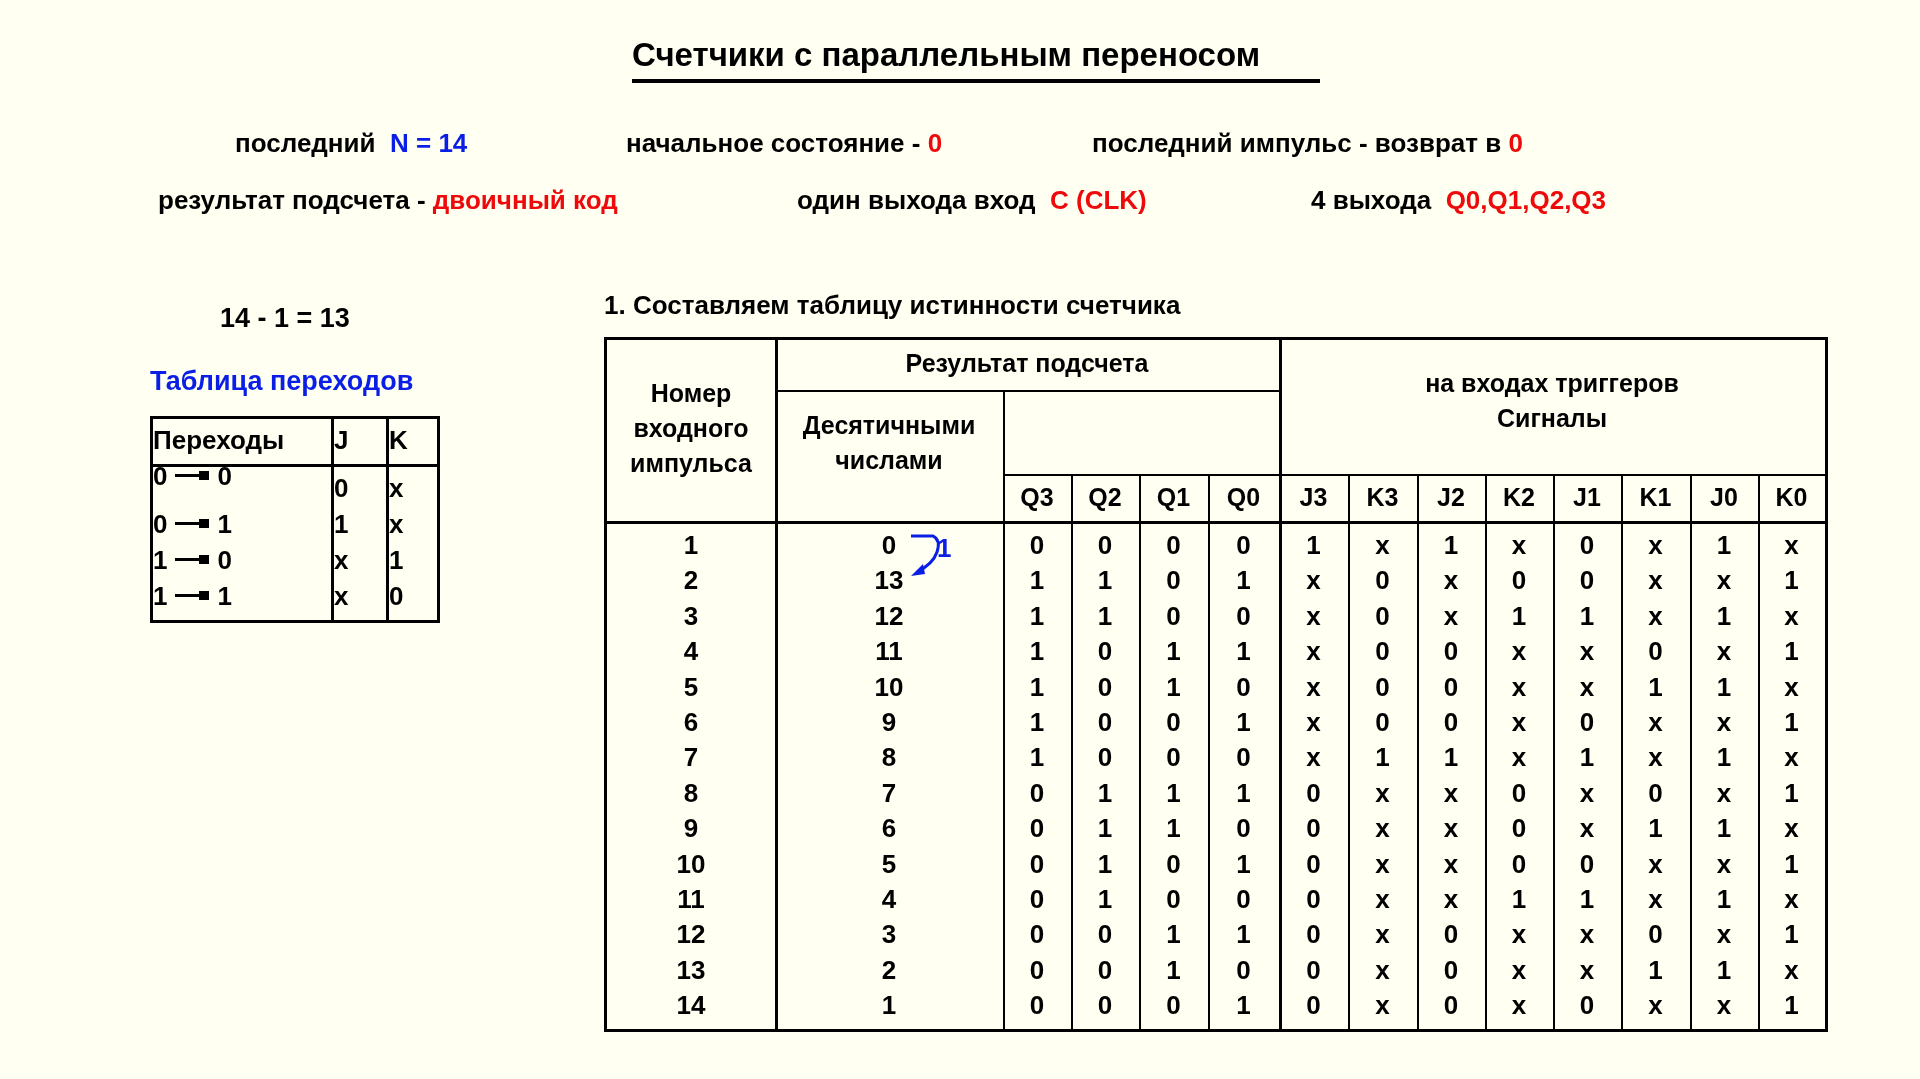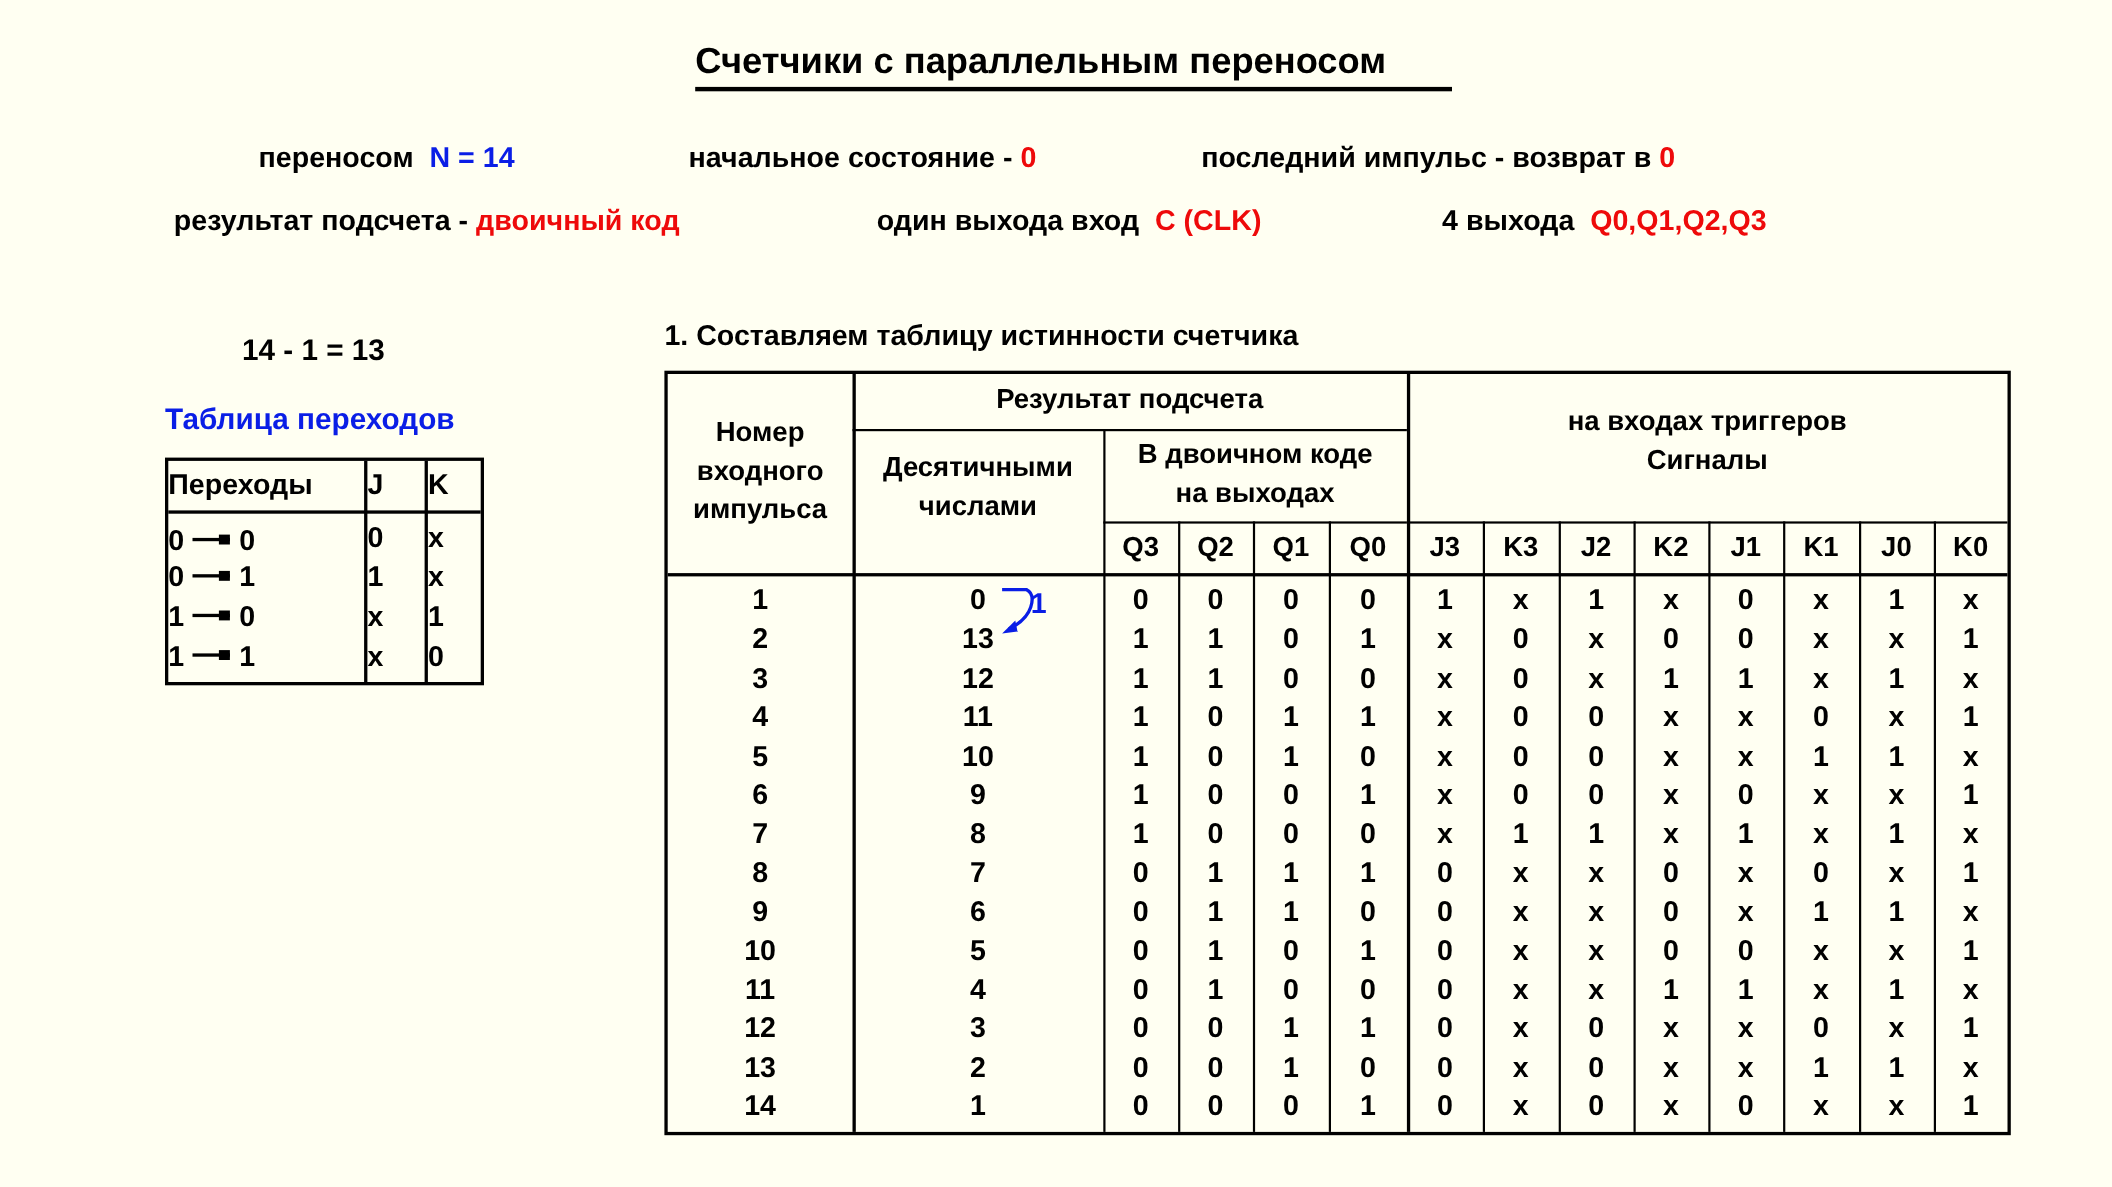--- a/index.html
+++ b/index.html
@@ -40,21 +40,21 @@
   .dc { position:absolute; text-align:center; font-size:26px; height:35.5px; line-height:35.5px; }
   .note { position:absolute; color:#0A1EE6; font-size:26px; }
 </style>
 </head>
 <body>
 
 <div class="abs title">Счетчики с параллельным переносом</div>
 <div class="title-rule"></div>
 
 <div class="abs line" style="left:235px; top:128px;">
-  <span>переносом</span>&nbsp;
+  <span>последний</span>&nbsp;
   <span class="blue">N = 14</span>
 </div>
 <div class="abs line" style="left:626px; top:128px;">
   <span>начальное состояние -</span>
   <span class="red">0</span>
 </div>
 <div class="abs line" style="left:1092px; top:128px;">
   <span>последний импульс - возврат в</span>
   <span class="red">0</span>
 </div>
@@ -79,21 +79,21 @@
 <div class="jk">
   <div class="vline" style="left:178px;"></div>
   <div class="vline" style="left:233px;"></div>
   <div class="hline"></div>
 
   <div class="cell" style="left:0; width:178px; top:6px;">Переходы</div>
   <div class="cell" style="left:181px; width:52px; top:6px;">J</div>
   <div class="cell" style="left:236px; width:51px; top:6px;">K</div>
 
   <div id="jk-rows">
-      <div class="cell" style="left: 0px; width: 177px; top: 57px;"><span>0</span><span class="arrow"></span><span>0</span></div>
+      <div class="cell" style="left: 0px; width: 177px; top: 42px;"><span>0</span><span class="arrow"></span><span>0</span></div>
       <div class="cell" style="left: 181px; width: 52px; top: 54px;">0</div>
       <div class="cell" style="left: 236px; width: 51px; top: 54px;">x</div>
       <div class="cell" style="left: 0px; width: 178px; top: 90px;"><span>0</span><span class="arrow"></span><span>1</span></div>
       <div class="cell" style="left: 181px; width: 52px; top: 90px;">1</div>
       <div class="cell" style="left: 236px; width: 51px; top: 90px;">x</div>
       <div class="cell" style="left: 0px; width: 178px; top: 126px;"><span>1</span><span class="arrow"></span><span>0</span></div>
       <div class="cell" style="left: 181px; width: 52px; top: 126px;">x</div>
       <div class="cell" style="left: 236px; width: 51px; top: 126px;">1</div>
       <div class="cell" style="left: 0px; width: 178px; top: 162px;"><span>1</span><span class="arrow"></span><span>1</span></div>
       <div class="cell" style="left: 181px; width: 52px; top: 162px;">x</div>
@@ -128,24 +128,20 @@
 
   <div class="hc" style="left:0; width:168px; top:36px;">
     <div>Номер</div>
     <div>входного</div>
     <div>импульса</div>
   </div>
   <div class="hc" style="left:168px; width:504px; top:6px;">Результат подсчета</div>
   <div class="hc" style="left:168px; width:228px; top:68px;">
     <div>Десятичными</div>
     <div>числами</div>
-  </div>
-  <div class="hc" style="left:396px; width:276px; top:56px;">
-    <div>В двоичном коде</div>
-    <div>на выходах</div>
   </div>
   <div class="hc" style="left:672px; right:0; top:26px;">
     <div>на входах триггеров</div>
     <div>Сигналы</div>
   </div>
   <div id="sub-headers">
       <div class="hc" style="left: 396px; width: 68px; top: 140px;">Q3</div>
       <div class="hc" style="left: 464px; width: 68px; top: 140px;">Q2</div>
       <div class="hc" style="left: 532px; width: 69px; top: 140px;">Q1</div>
       <div class="hc" style="left: 601px; width: 71px; top: 140px;">Q0</div>

